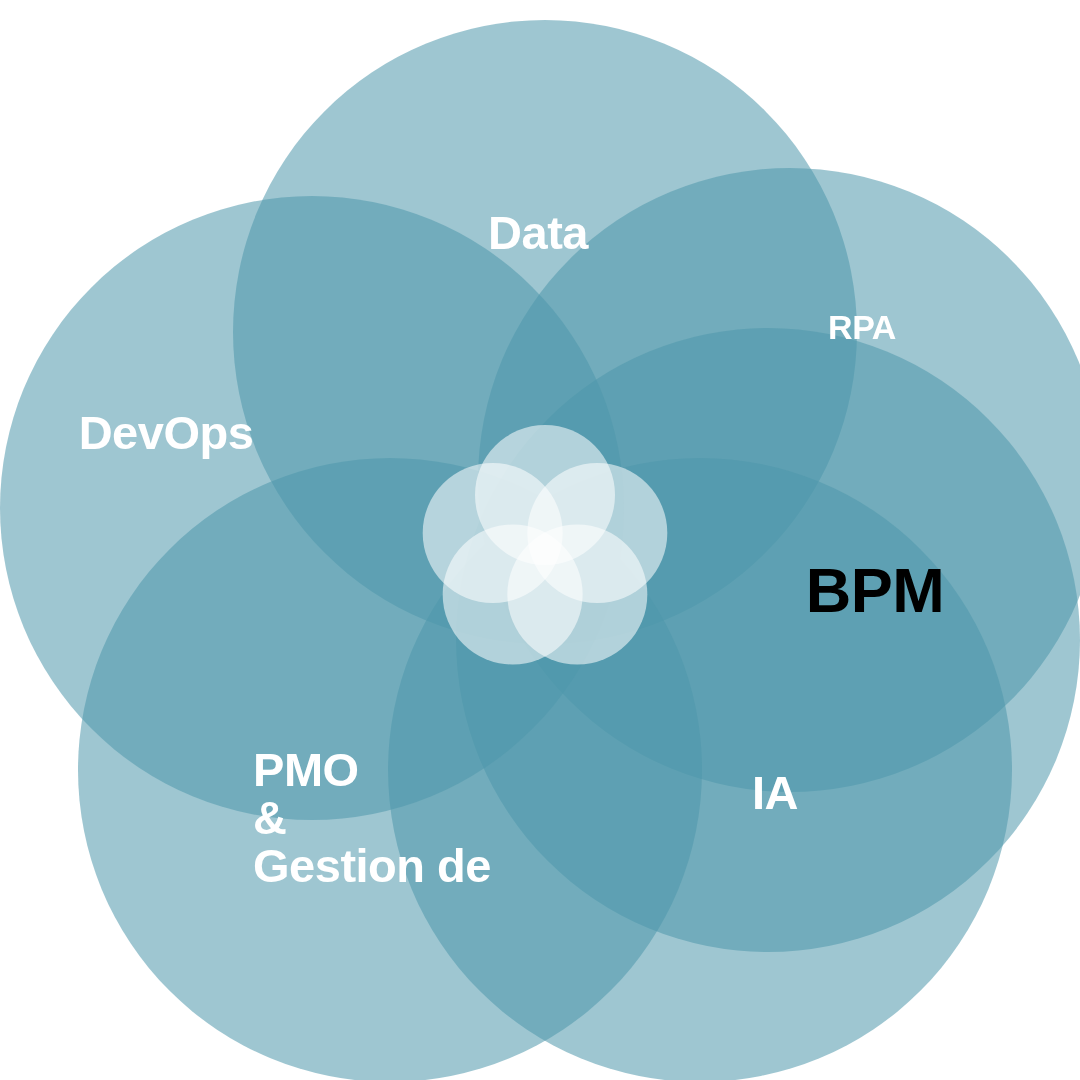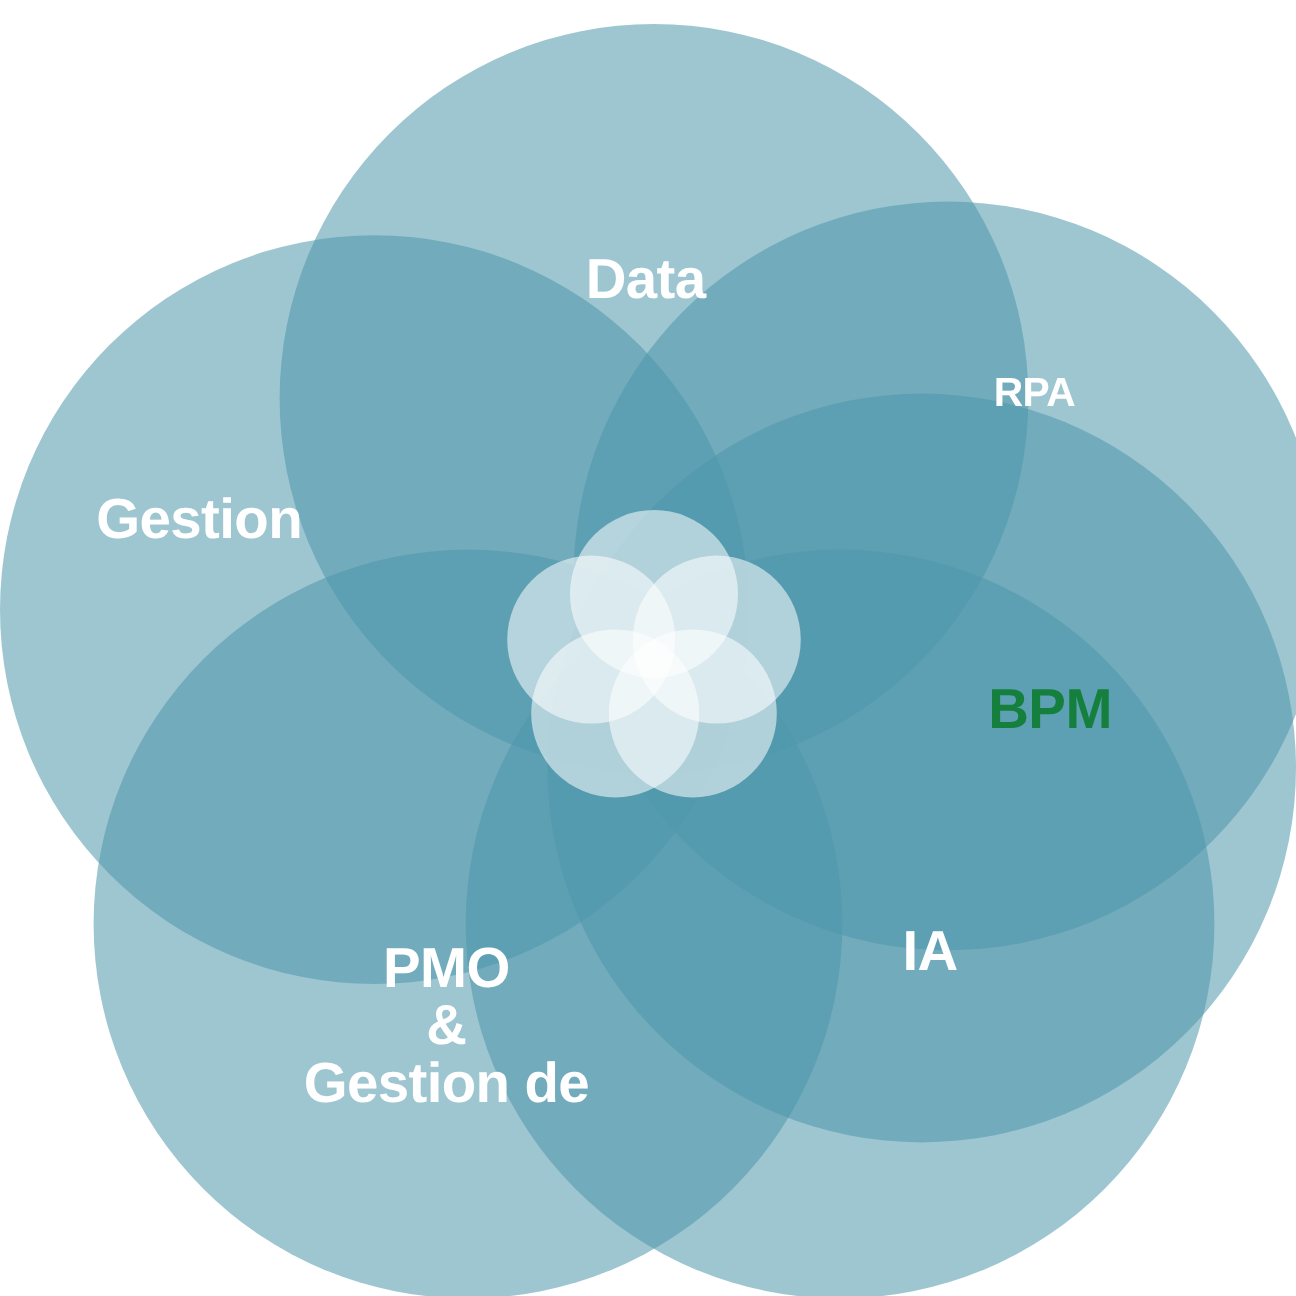--- a/index.html
+++ b/index.html
@@ -42,30 +42,28 @@
   }
 
   .venn-label {
     position: absolute;
     color: #ffffff;
     font-family: "Liberation Sans", sans-serif;
     font-weight: bold;
     line-height: 1.0;
     letter-spacing: -0.5px;
     white-space: pre;
-    text-align: center;
     transform: translate(-50%, -50%);
     pointer-events: auto;
     user-select: none;
   }
 
   .venn-label.multiline {
     white-space: normal;
     line-height: 1.02;
-    margin-top: 36px;
   }
 
   .lbl-line { display: block; }
 </style>
 </head>
 <body>
 
 <div id="stage">
 
   <svg id="venn-svg" viewBox="0 0 1080 1080" xmlns="http://www.w3.org/2000/svg">
@@ -83,23 +81,23 @@
         <circle cx="597.31" cy="533.00" r="70" fill="#ffffff" fill-opacity="0.55"></circle>
         <circle cx="577.33" cy="594.50" r="70" fill="#ffffff" fill-opacity="0.55"></circle>
         <circle cx="512.67" cy="594.50" r="70" fill="#ffffff" fill-opacity="0.55"></circle>
         <circle cx="492.69" cy="533.00" r="70" fill="#ffffff" fill-opacity="0.55"></circle>
       </g>
   </svg>
 
   <div id="label-layer">
       <div class="venn-label" style="left: 538px; top: 232px; font-size: 47px; color: rgb(255, 255, 255);">Data</div>
       <div class="venn-label" style="left: 862px; top: 327px; font-size: 34px; color: rgb(255, 255, 255);">RPA</div>
-      <div class="venn-label" style="left: 875px; top: 590px; font-size: 47px; color: #15803d;">BPM</div>
+      <div class="venn-label" style="left: 875px; top: 590px; font-size: 63px; color: #000000;">BPM</div>
       <div class="venn-label" style="left: 775px; top: 792px; font-size: 47px; color: rgb(255, 255, 255);">IA</div>
       <div class="venn-label multiline" style="left: 372px; top: 818px; font-size: 47px; color: rgb(255, 255, 255);">
         <span class="lbl-line">PMO</span>
         <span class="lbl-line">&amp;</span>
         <span class="lbl-line">Gestion de</span>
       </div>
-      <div class="venn-label" style="left: 166px; top: 432px; font-size: 47px; color: rgb(255, 255, 255);">Gestion</div>
+      <div class="venn-label" style="left: 166px; top: 432px; font-size: 47px; color: rgb(255, 255, 255);">DevOps</div>
     </div>
 
 </div>
 
 </body></html>

